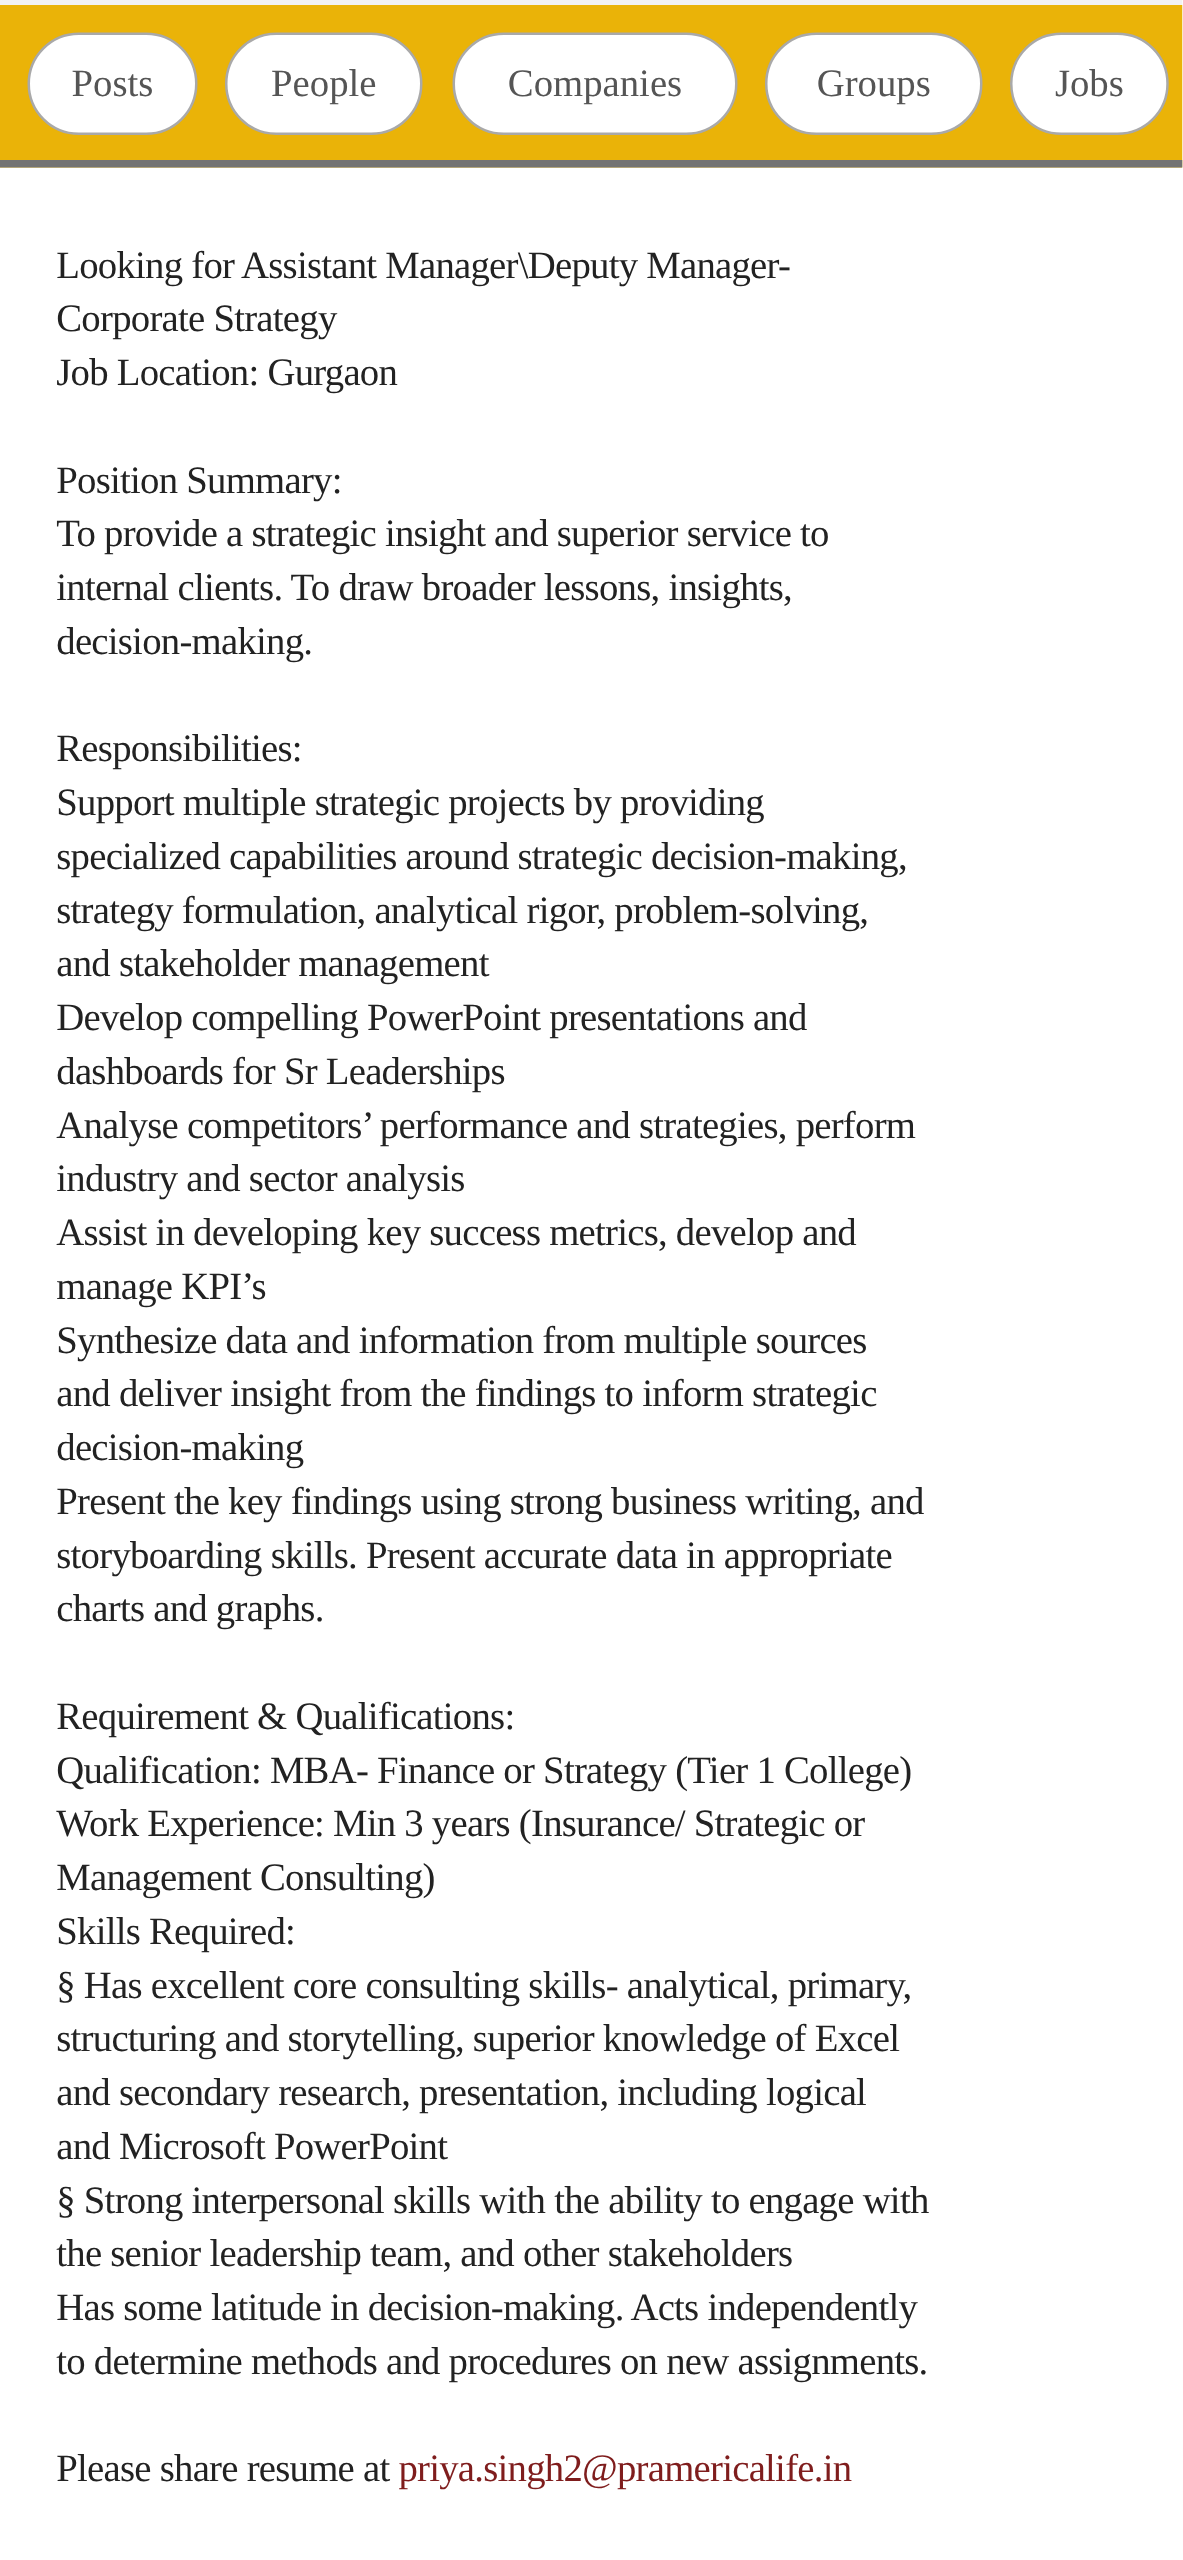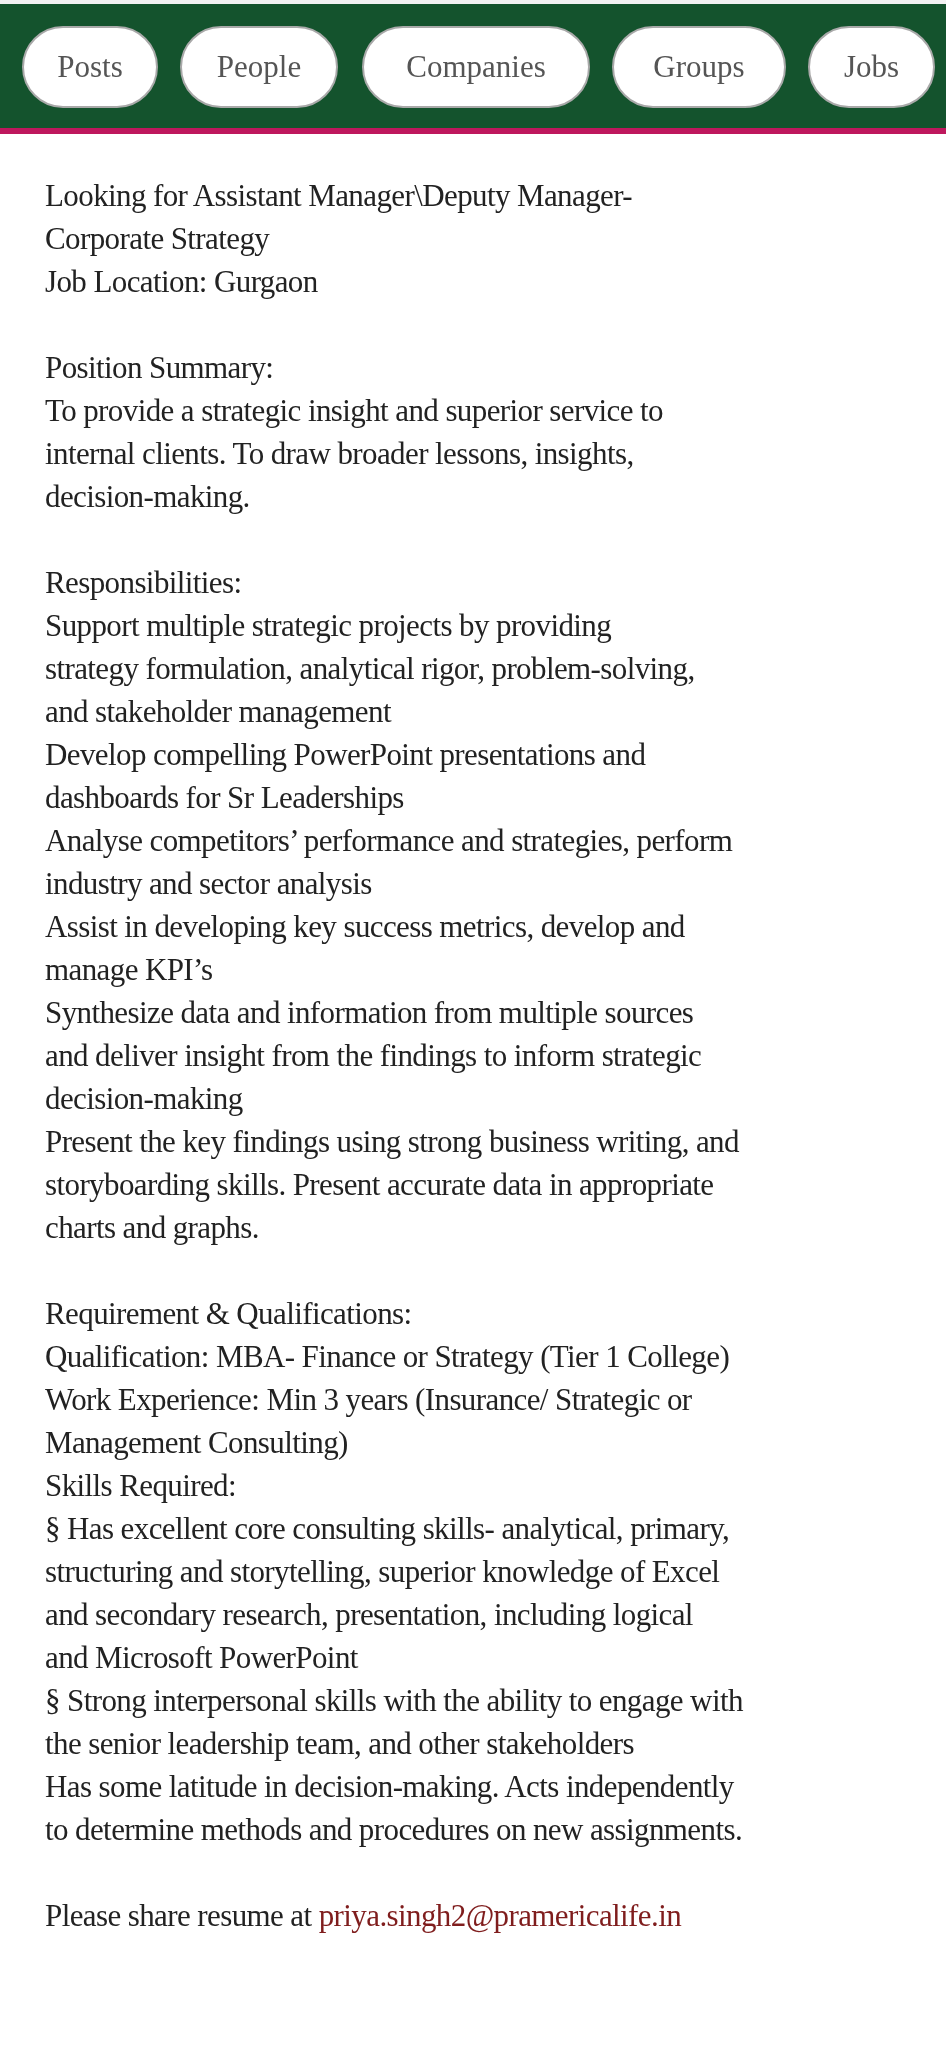--- a/index.html
+++ b/index.html
@@ -8,42 +8,43 @@
     background: #ffffff;
     font-family: "Liberation Serif", "DejaVu Serif", serif;
     color: #222222;
   }
   .topbar {
     height: 4px; background: #f2f2f2;
   }
   .filter-bar {
     position: relative;
     height: 124px;
-    background: #14532d;
-    border-bottom: 6px solid #be185d;
+    background: #eab308;
+    border-bottom: 6px solid #737373;
   }
   .pill {
     position: absolute; top: 22px; height: 82px;
     box-sizing: border-box;
     border: 2px solid #a9a9a9; border-radius: 42px;
     background: #fff;
     display: flex; align-items: center; justify-content: center;
     font-size: 31px; color: #555555;
     cursor: pointer;
   }
   .pill.p0 { left: 22px;  width: 136px; }
   .pill.p1 { left: 180px; width: 158px; }
   .pill.p2 { left: 362px; width: 228px; }
   .pill.p3 { left: 612px; width: 174px; }
   .pill.p4 { left: 808px; width: 127px; }
   .post-body {
     padding: 40px 30px 0 45px;
     font-size: 31px; line-height: 43px;
     letter-spacing: -0.6px;
     color: #222;
+    margin-top: 16px;
   }
   .para { margin: 0 0 43px 0; }
   .line { display: block; }
   .email { color: #7f1d1d; text-decoration: none; }
 </style>
 </head>
 <body>
 
 <div class="topbar"></div>
 
@@ -66,20 +67,21 @@
   <div class="para">
     <span class="line">Position Summary:</span>
     <span class="line">To provide a strategic insight and superior service to</span>
     <span class="line">internal clients. To draw broader lessons, insights,</span>
     <span class="line">decision-making.</span>
   </div>
 
   <div class="para">
     <span class="line">Responsibilities:</span>
     <span class="line">Support multiple strategic projects by providing</span>
+    <span class="line">specialized capabilities around strategic decision-making,</span>
     <span class="line">strategy formulation, analytical rigor, problem-solving,</span>
     <span class="line">and stakeholder management</span>
     <span class="line">Develop compelling PowerPoint presentations and</span>
     <span class="line">dashboards for Sr Leaderships</span>
     <span class="line">Analyse competitors’ performance and strategies, perform</span>
     <span class="line">industry and sector analysis</span>
     <span class="line">Assist in developing key success metrics, develop and</span>
     <span class="line">manage KPI’s</span>
     <span class="line">Synthesize data and information from multiple sources</span>
     <span class="line">and deliver insight from the findings to inform strategic</span>

